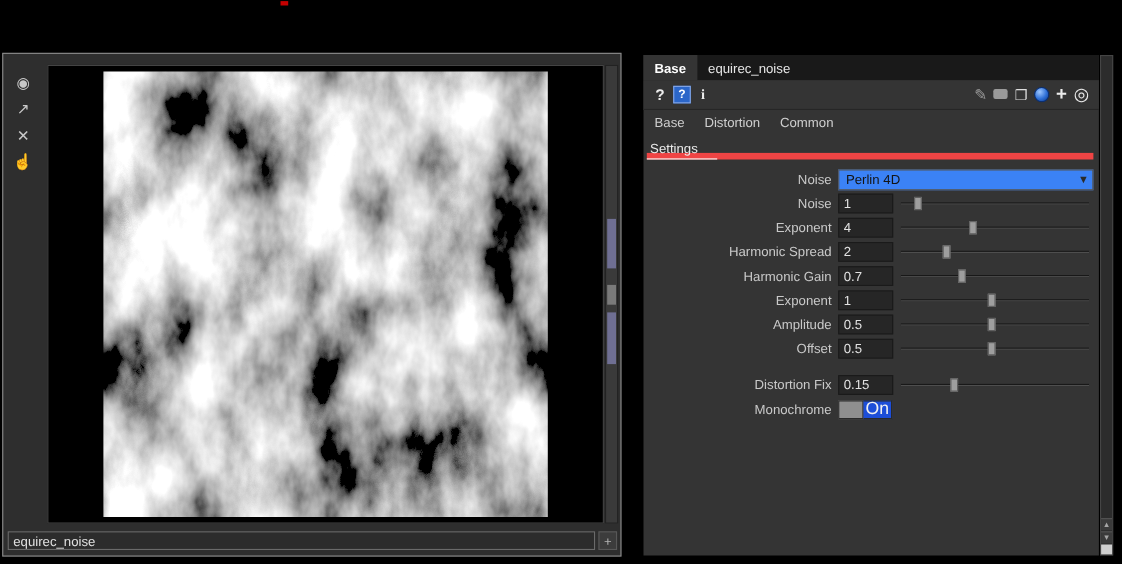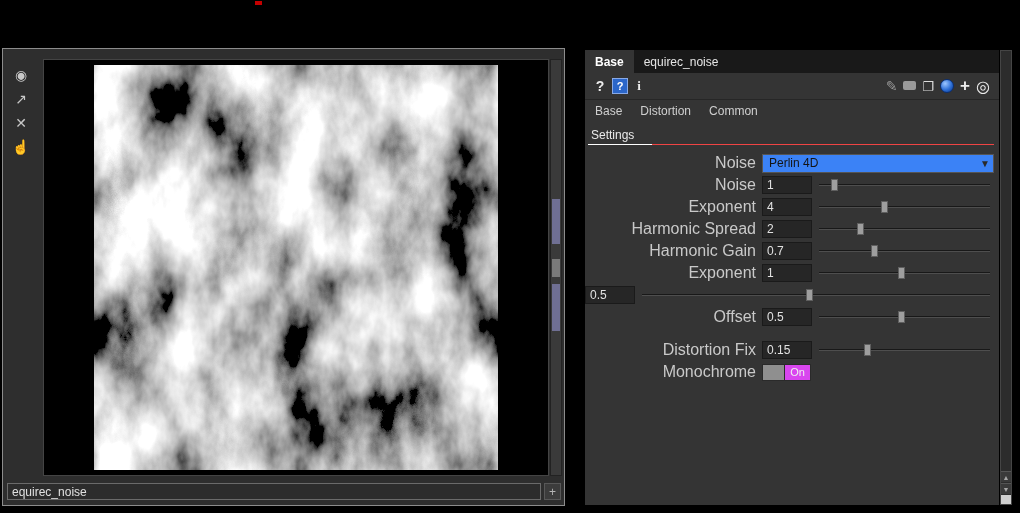--- a/index.html
+++ b/index.html
@@ -83,29 +83,29 @@
   .copy { color:#dedede; font-size:13px; }
   .globe {
     width:14px; height:14px; border-radius:50%;
     background:radial-gradient(circle at 35% 30%, #9cc6ff, #2e6fd6 55%, #0d3a8c 95%);
     border:1px solid #0a2f73;
   }
   .plus { color:#ececec; font-size:17px; font-weight:bold; }
   .target { color:#ececec; font-size:16px; }
   .rp-subtabs { position:absolute; top:54px; left:10px; display:flex; gap:18px; }
   .rp-subtab { color:#cfcfcf; font-size:12px; cursor:default; }
-  .rp-section { position:absolute; top:76px; left:3px; right:5px; border-bottom:1px solid #ef4444; height:19px; }
+  .rp-section { position:absolute; top:76px; left:3px; right:5px; border-bottom:6px solid #ef4444; height:19px; }
   .rp-section-label {
     display:inline-block; color:#eaeaea; font-size:12px; padding:2px 18px 2px 3px;
     border-bottom:1px solid #fff; height:19px;
   }
   .rp-params { position:absolute; top:102px; left:0; right:4px; }
   .p-row { display:flex; align-items:center; height:22px; }
   .p-row.gap-above { margin-top:11px; }
-  .p-label { width:177px; text-align:right; padding-right:6px; color:#c9c9c9; font-size:16px; }
+  .p-label { width:177px; text-align:right; padding-right:6px; color:#c9c9c9; font-size:12px; }
   .p-field {
     width:50px; height:18px; background:#262626; border:1px solid #1a1a1a;
     color:#e2e2e2; font-size:12px; line-height:17px; padding-left:4px;
   }
   .p-slider { flex:1; position:relative; height:18px; margin:0 5px 0 7px; }
   .p-slider::before {
     content:""; position:absolute; left:0; right:0; top:8px; height:1px;
     background:#181818; border-bottom:1px solid #4e4e4e;
   }
   .p-handle {
@@ -116,22 +116,22 @@
     flex:1; height:19px; background:#3b82f6; border:1px solid #555;
     color:#141414; font-size:12px; line-height:17px; padding-left:6px;
     position:relative; margin-right:1px;
   }
   .p-dropdown .arrow {
     position:absolute; right:3px; top:1px; color:#2a2a2a; font-size:10px; line-height:16px;
   }
   .p-toggle { display:flex; height:17px; }
   .toggle-off { width:23px; height:17px; background:#8f8f8f; border:1px solid #2a2a2a; }
   .toggle-on {
-    width:26px; height:17px; background:#d946ef; border:1px solid #2a2a2a; border-left:none;
-    color:#f0f0f0; font-size:11px; display:flex; align-items:center; justify-content:center;
+    width:26px; height:17px; background:#1d4ed8; border:1px solid #2a2a2a; border-left:none;
+    color:#f0f0f0; font-size:16px; display:flex; align-items:center; justify-content:center;
   }
 
   
   .rp-scrollbar {
     position:absolute; left:1000px; top:50px; width:12px; height:455px;
     background:#2c2c2c; border:1px solid #454545;
   }
   .sb-btn {
     position:absolute; left:0; width:10px; height:11px; background:#3a3a3a; border-top:1px solid #555;
     color:#a5a5a5; font-size:7px; display:flex; align-items:center; justify-content:center;
@@ -253,20 +253,21 @@
 
       <div class="p-row">
         <div class="p-label">Exponent</div>
         <div class="p-field">1</div>
         <div class="p-slider">
           <div class="p-handle" style="left: calc(48% - 3px);"></div>
         </div>
       </div>
 
       <div class="p-row">
+        <div class="p-label">Amplitude</div>
         <div class="p-field">0.5</div>
         <div class="p-slider">
           <div class="p-handle" style="left: calc(48% - 3px);"></div>
         </div>
       </div>
 
       <div class="p-row">
         <div class="p-label">Offset</div>
         <div class="p-field">0.5</div>
         <div class="p-slider">

